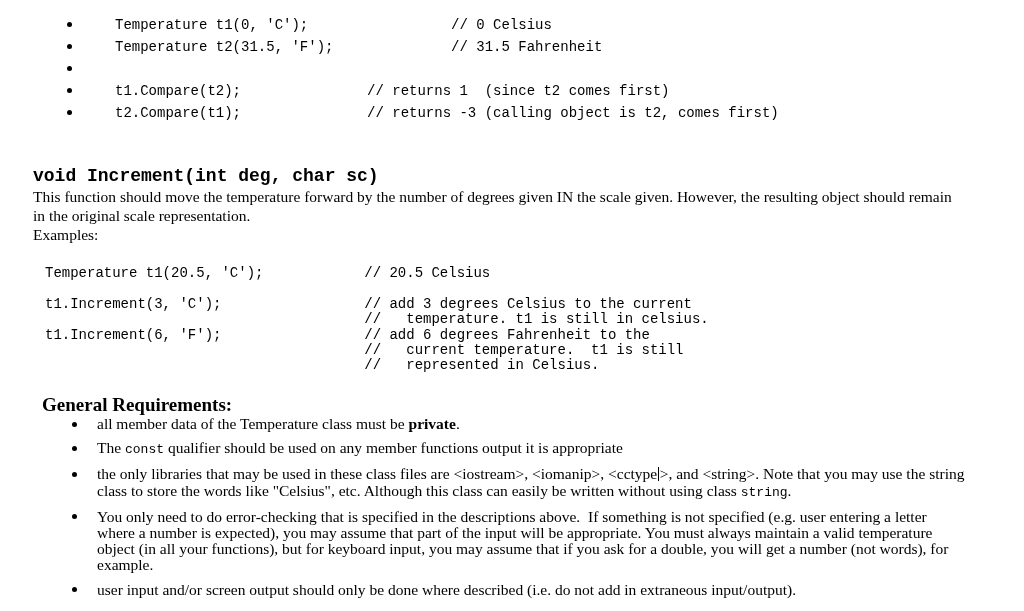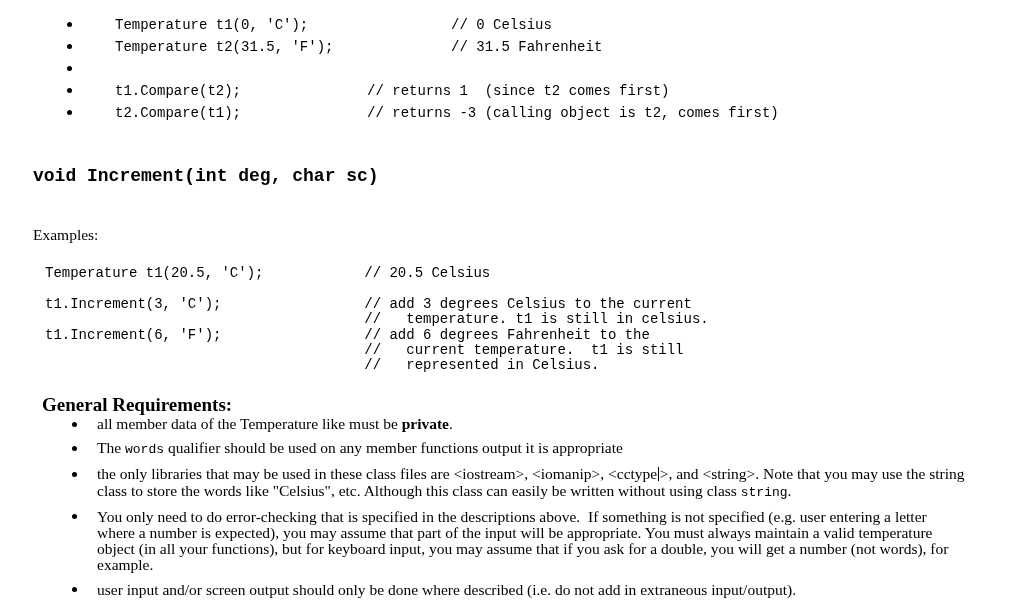--- a/index.html
+++ b/index.html
@@ -99,38 +99,39 @@
       <span class="intro-bullet"></span>
       <span class="intro-code">t1.Compare(t2);               // returns 1  (since t2 comes first)</span>
     </div>
     <div class="intro-line">
       <span class="intro-bullet"></span>
       <span class="intro-code">t2.Compare(t1);               // returns -3 (calling object is t2, comes first)</span>
     </div>
   </div>
 
   <div class="fn-signature">void Increment(int deg, char sc)</div>
+  <div class="fn-desc">This function should move the temperature forward by the number of degrees given IN the scale given. However, the resulting object should remain in the original scale representation.</div>
   <div class="examples-label">Examples:</div>
 
   <div class="example-block">
     <div class="example-line">Temperature t1(20.5, 'C');            // 20.5 Celsius</div>
     <div class="example-line"></div>
     <div class="example-line">t1.Increment(3, 'C');                 // add 3 degrees Celsius to the current</div>
     <div class="example-line">                                      //   temperature. t1 is still in celsius.</div>
     <div class="example-line">t1.Increment(6, 'F');                 // add 6 degrees Fahrenheit to the</div>
     <div class="example-line">                                      //   current temperature.  t1 is still</div>
     <div class="example-line">                                      //   represented in Celsius.</div>
   </div>
 
   <div class="req-heading">General Requirements:</div>
 
   <div class="req-list">
-    <div class="req-item"><span>all member data of the Temperature like must be </span><span class="bold-word">private</span><span>.</span></div>
+    <div class="req-item"><span>all member data of the Temperature class must be </span><span class="bold-word">private</span><span>.</span></div>
 
-    <div class="req-item"><span>The </span><span class="mono-word">words</span><span> qualifier should be used on any member functions output it is appropriate</span></div>
+    <div class="req-item"><span>The </span><span class="mono-word">const</span><span> qualifier should be used on any member functions output it is appropriate</span></div>
 
     <div class="req-item"><span>the only libraries that may be used in these class files are &lt;iostream&gt;, &lt;iomanip&gt;, &lt;cctype</span><span class="caret"></span><span>&gt;, and &lt;string&gt;. Note that you may use the string class to store the words like "Celsius", etc. Although this class can easily be written without using class </span><span class="mono-word">string</span><span>.</span></div>
 
     <div class="req-item"><span>You only need to do error-checking that is specified in the descriptions above.  If something is not specified (e.g. user entering a letter where a number is expected), you may assume that part of the input will be appropriate. You must always maintain a valid temperature object (in all your functions), but for keyboard input, you may assume that if you ask for a double, you will get a number (not words), for example.</span></div>
 
     <div class="req-item"><span>user input and/or screen output should only be done where described (i.e. do not add in extraneous input/output).</span></div>
   </div>
 
 </div>
 

